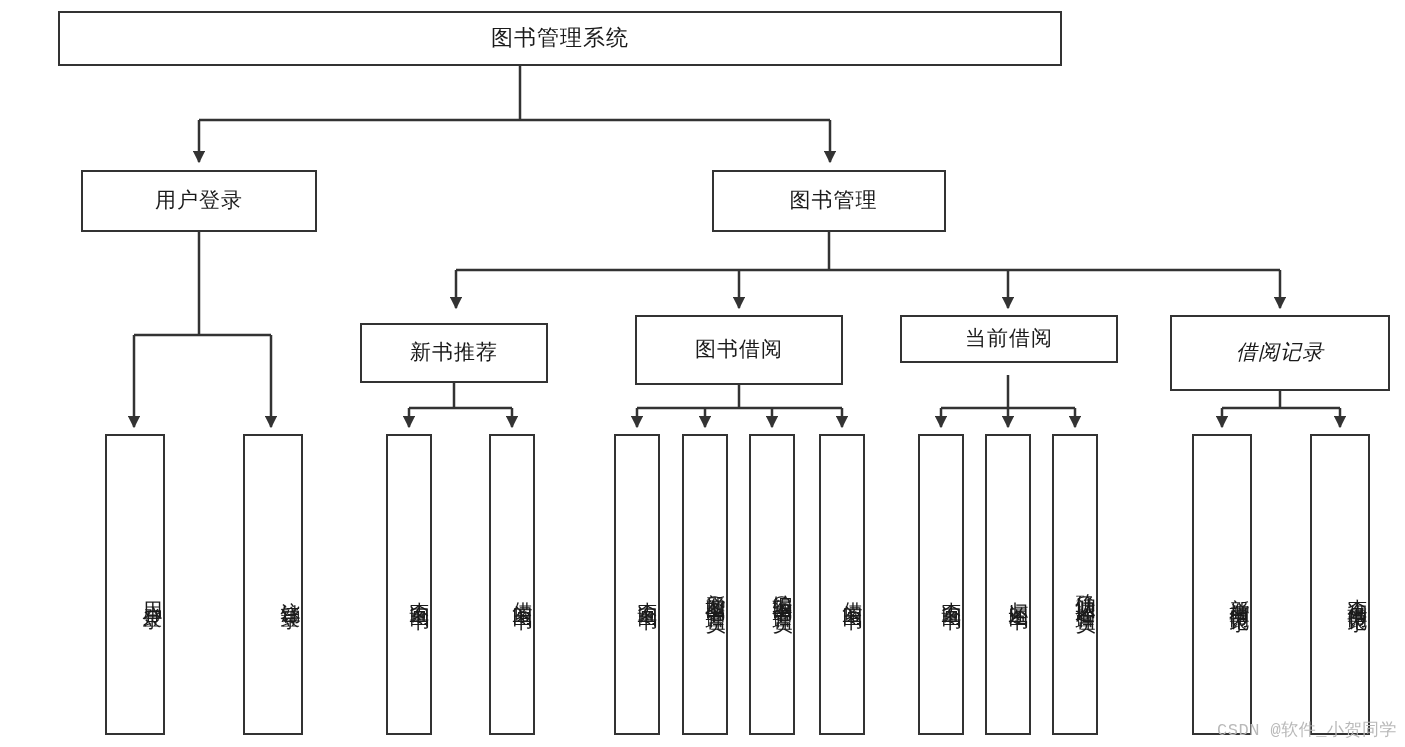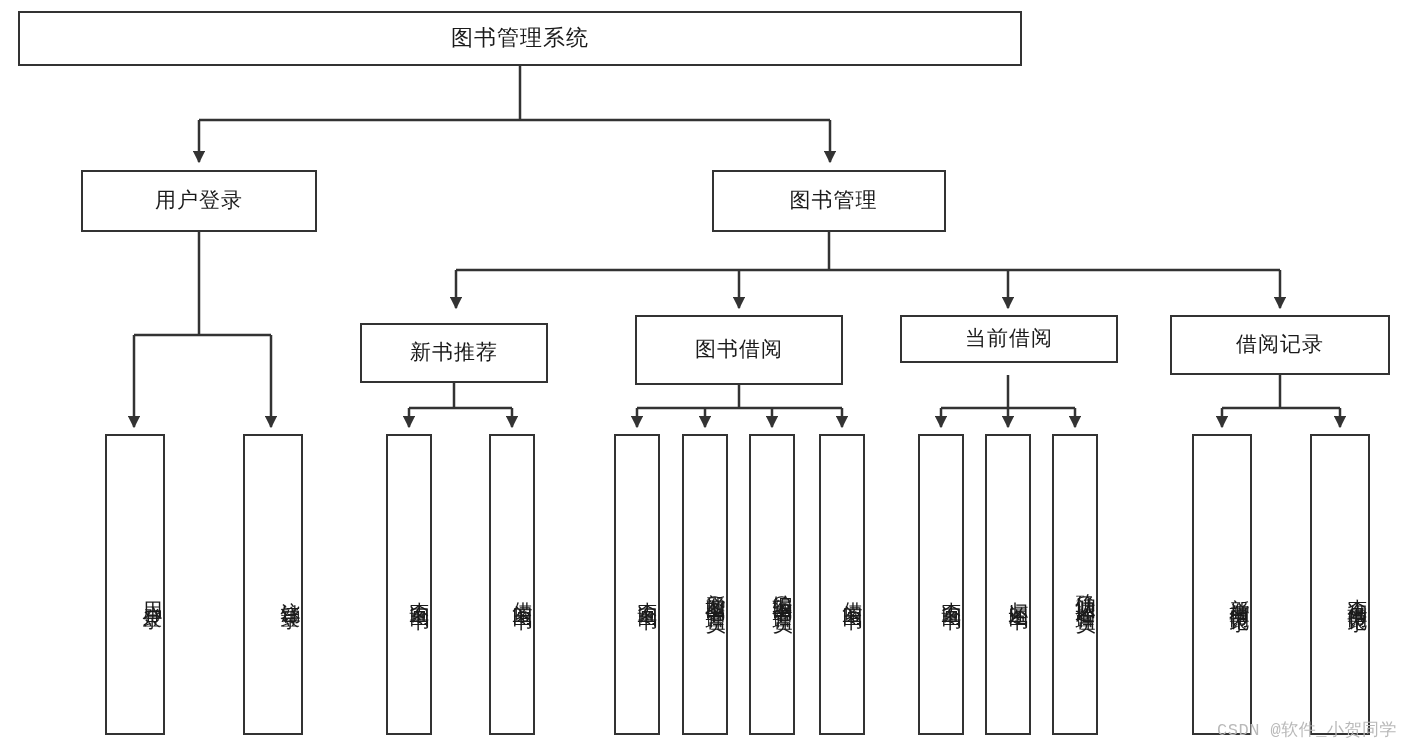--- a/index.html
+++ b/index.html
@@ -35,20 +35,21 @@
     justify-content: center;
     color: #1a1a1a;
   }
   .node.h {
     font-size: 21px;
     letter-spacing: 1px;
     line-height: 1.2;
   }
   .node.root {
     font-size: 22px;
+    margin-left: 40px;
   }
   .node.v {
     font-size: 20px;
     writing-mode: vertical-rl;
     text-orientation: upright;
     align-items: flex-start;
     justify-content: center;
     padding-top: 14px;
     letter-spacing: 3px;
     line-height: 1.05;
@@ -138,21 +139,21 @@
 
   <div class="node h" style="left:360px; top:323px; width:188px; height:60px;">
     <span>新书推荐</span>
   </div>
   <div class="node h" style="left:635px; top:315px; width:208px; height:70px;">
     <span>图书借阅</span>
   </div>
   <div class="node h" style="left:900px; top:315px; width:218px; height:48px;">
     <span>当前借阅</span>
   </div>
-  <div class="node h" style="left:1170px; top:315px; width:220px; height:60px;">
+  <div class="node h" style="left:1170px; top:315px; width:220px; height:76px;font-style:italic;">
     <span>借阅记录</span>
   </div>
 
   <div class="node v" style="left:105px; top:434px; width:60px; height:301px;">
     <span class="vtext">用户登录</span>
   </div>
   <div class="node v" style="left:243px; top:434px; width:60px; height:301px;">
     <span class="vtext">注销登录</span>
   </div>
 

